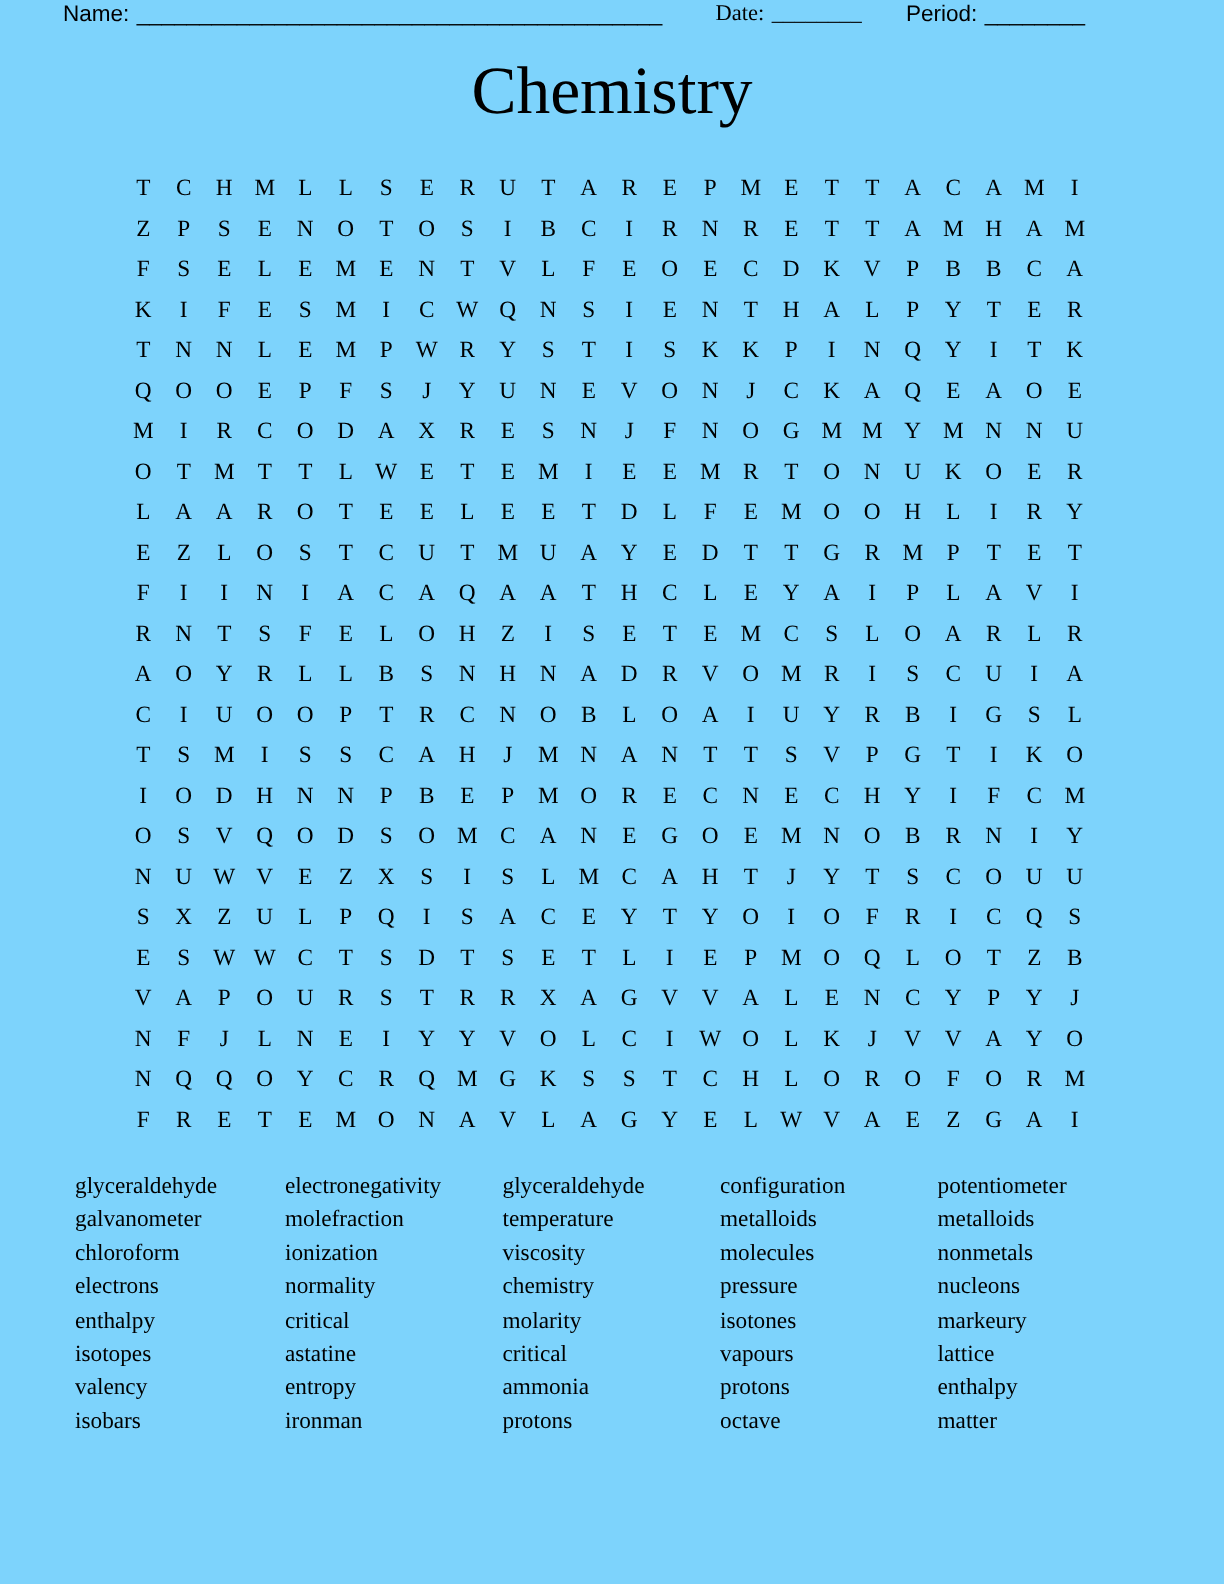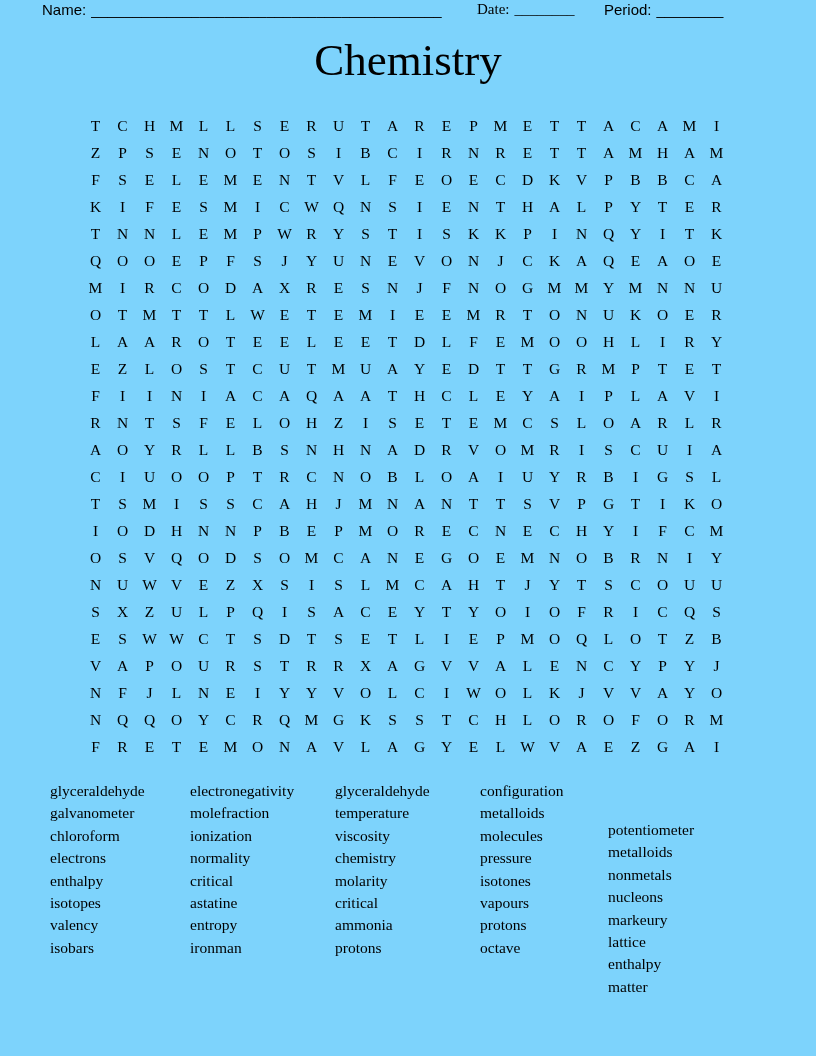--- a/index.html
+++ b/index.html
@@ -71,21 +71,21 @@
     left: 0;
     top: 780px;
     width: 816px;
     height: 190px;
   }
   .word-col { position: absolute; top: 0; }
   .word-col:nth-child(1) { left: 50px; }
   .word-col:nth-child(2) { left: 190px; }
   .word-col:nth-child(3) { left: 335px; }
   .word-col:nth-child(4) { left: 480px; }
-  .word-col:nth-child(5) { left: 608px; margin-top: 39px; }
+  .word-col:nth-child(5) { left: 625px; }
   .word {
     font-family: "Liberation Serif", serif;
     font-size: 15.5px;
     line-height: 22.4px;
     color: #000000;
     white-space: nowrap;
   }
 </style>
 </head>
 <body>

